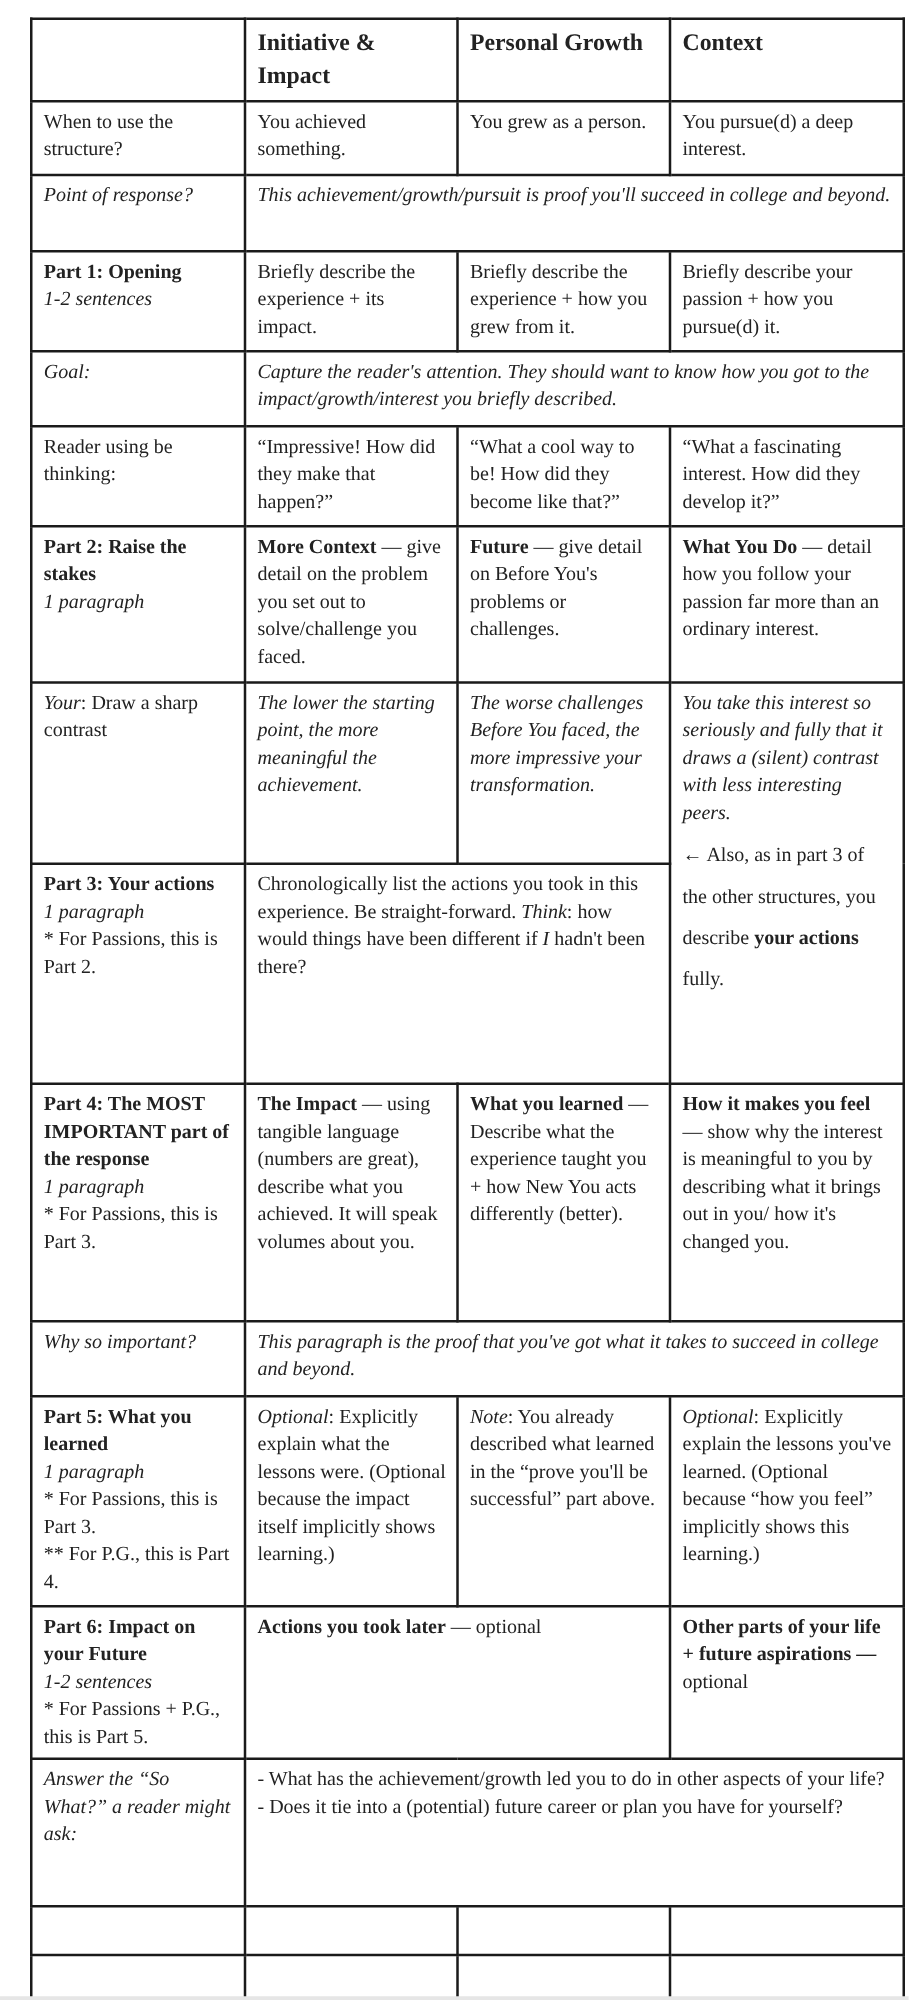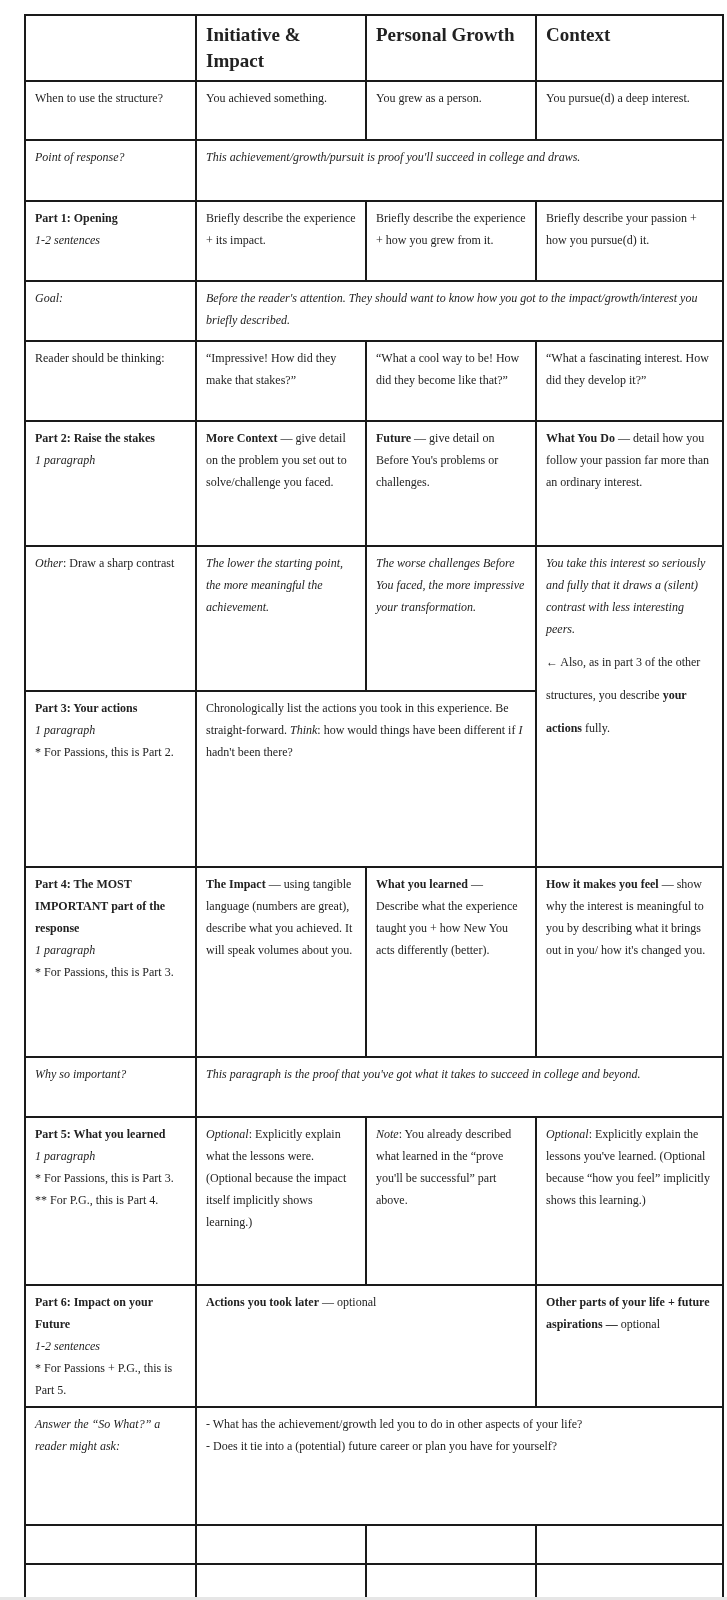--- a/index.html
+++ b/index.html
@@ -13,21 +13,21 @@
   table.grid {
     position: absolute; left: 23px; top: 14px;
     width: 698px;
     border-collapse: collapse;
     table-layout: fixed;
   }
   table.grid td, table.grid th {
     border: 2px solid #1a1a1a;
     vertical-align: top;
     padding: 5px 8px 4px 9px;
-    font-size: 12px;
+    font-size: 16px;
     line-height: 22px;
     text-align: left;
     font-weight: normal;
     overflow: hidden;
   }
   table.grid th { font-size: 19px; line-height: 26px; font-weight: bold; padding-top: 6px; }
   col.c0 { width: 171px; }
   col.c1 { width: 170px; }
   col.c2 { width: 170px; }
   col.c3 { width: 187px; }
@@ -63,57 +63,57 @@
 
   <tr style="height:59px">
     <td class="b">When to use the structure?</td>
     <td>You achieved something.</td>
     <td>You grew as a person.</td>
     <td>You pursue(d) a deep interest.</td>
   </tr>
 
   <tr style="height:61px">
     <td class="i">Point of response?</td>
-    <td class="i" colspan="3">This achievement/growth/pursuit is proof you'll succeed in college and draws.</td>
+    <td class="i" colspan="3">This achievement/growth/pursuit is proof you'll succeed in college and beyond.</td>
   </tr>
 
   <tr style="height:80px">
     <td>
       <span class="b dummy">Part 1: Opening</span>
       <span class="i dummy">1-2 sentences</span>
     </td>
     <td>Briefly describe the experience + its impact.</td>
     <td>Briefly describe the experience + how you grew from it.</td>
     <td>Briefly describe your passion + how you pursue(d) it.</td>
   </tr>
 
   <tr style="height:60px">
     <td class="i">Goal:</td>
-    <td class="i" colspan="3">Before the reader's attention. They should want to know how you got to the impact/growth/interest you briefly described.</td>
+    <td class="i" colspan="3">Capture the reader's attention. They should want to know how you got to the impact/growth/interest you briefly described.</td>
   </tr>
 
   <tr style="height:80px">
-    <td>Reader should be thinking:</td>
-    <td>“Impressive! How did they make that stakes?”</td>
+    <td>Reader using be thinking:</td>
+    <td>“Impressive! How did they make that happen?”</td>
     <td>“What a cool way to be! How did they become like that?”</td>
     <td>“What a fascinating interest. How did they develop it?”</td>
   </tr>
 
   <tr style="height:125px">
     <td>
       <span class="b dummy">Part 2: Raise the stakes</span>
       <span class="i dummy">1 paragraph</span>
     </td>
     <td><span class="b">More Context</span><span> — give detail on the problem you set out to solve/challenge you faced.</span></td>
     <td><span class="b">Future</span><span> — give detail on Before You's problems or challenges.</span></td>
     <td><span class="b">What You Do</span><span> — detail how you follow your passion far more than an ordinary interest.</span></td>
   </tr>
 
   <tr style="height:145px">
-    <td><span class="i">Other</span><span>: Draw a sharp contrast</span></td>
+    <td><span class="i">Your</span><span>: Draw a sharp contrast</span></td>
     <td class="i">The lower the starting point, the more meaningful the achievement.</td>
     <td class="i">The worse challenges Before You faced, the more impressive your transformation.</td>
     <td rowspan="2">
       <span class="i dummy">You take this interest so seriously and fully that it draws a (silent) contrast with less interesting peers.</span>
       <span class="dummy tall" style="margin-top:6px"><span>← Also, as in part 3 of the other structures, you describe </span><span class="b">your actions</span><span> fully.</span></span>
     </td>
   </tr>
 
   <tr style="height:176px">
     <td>

